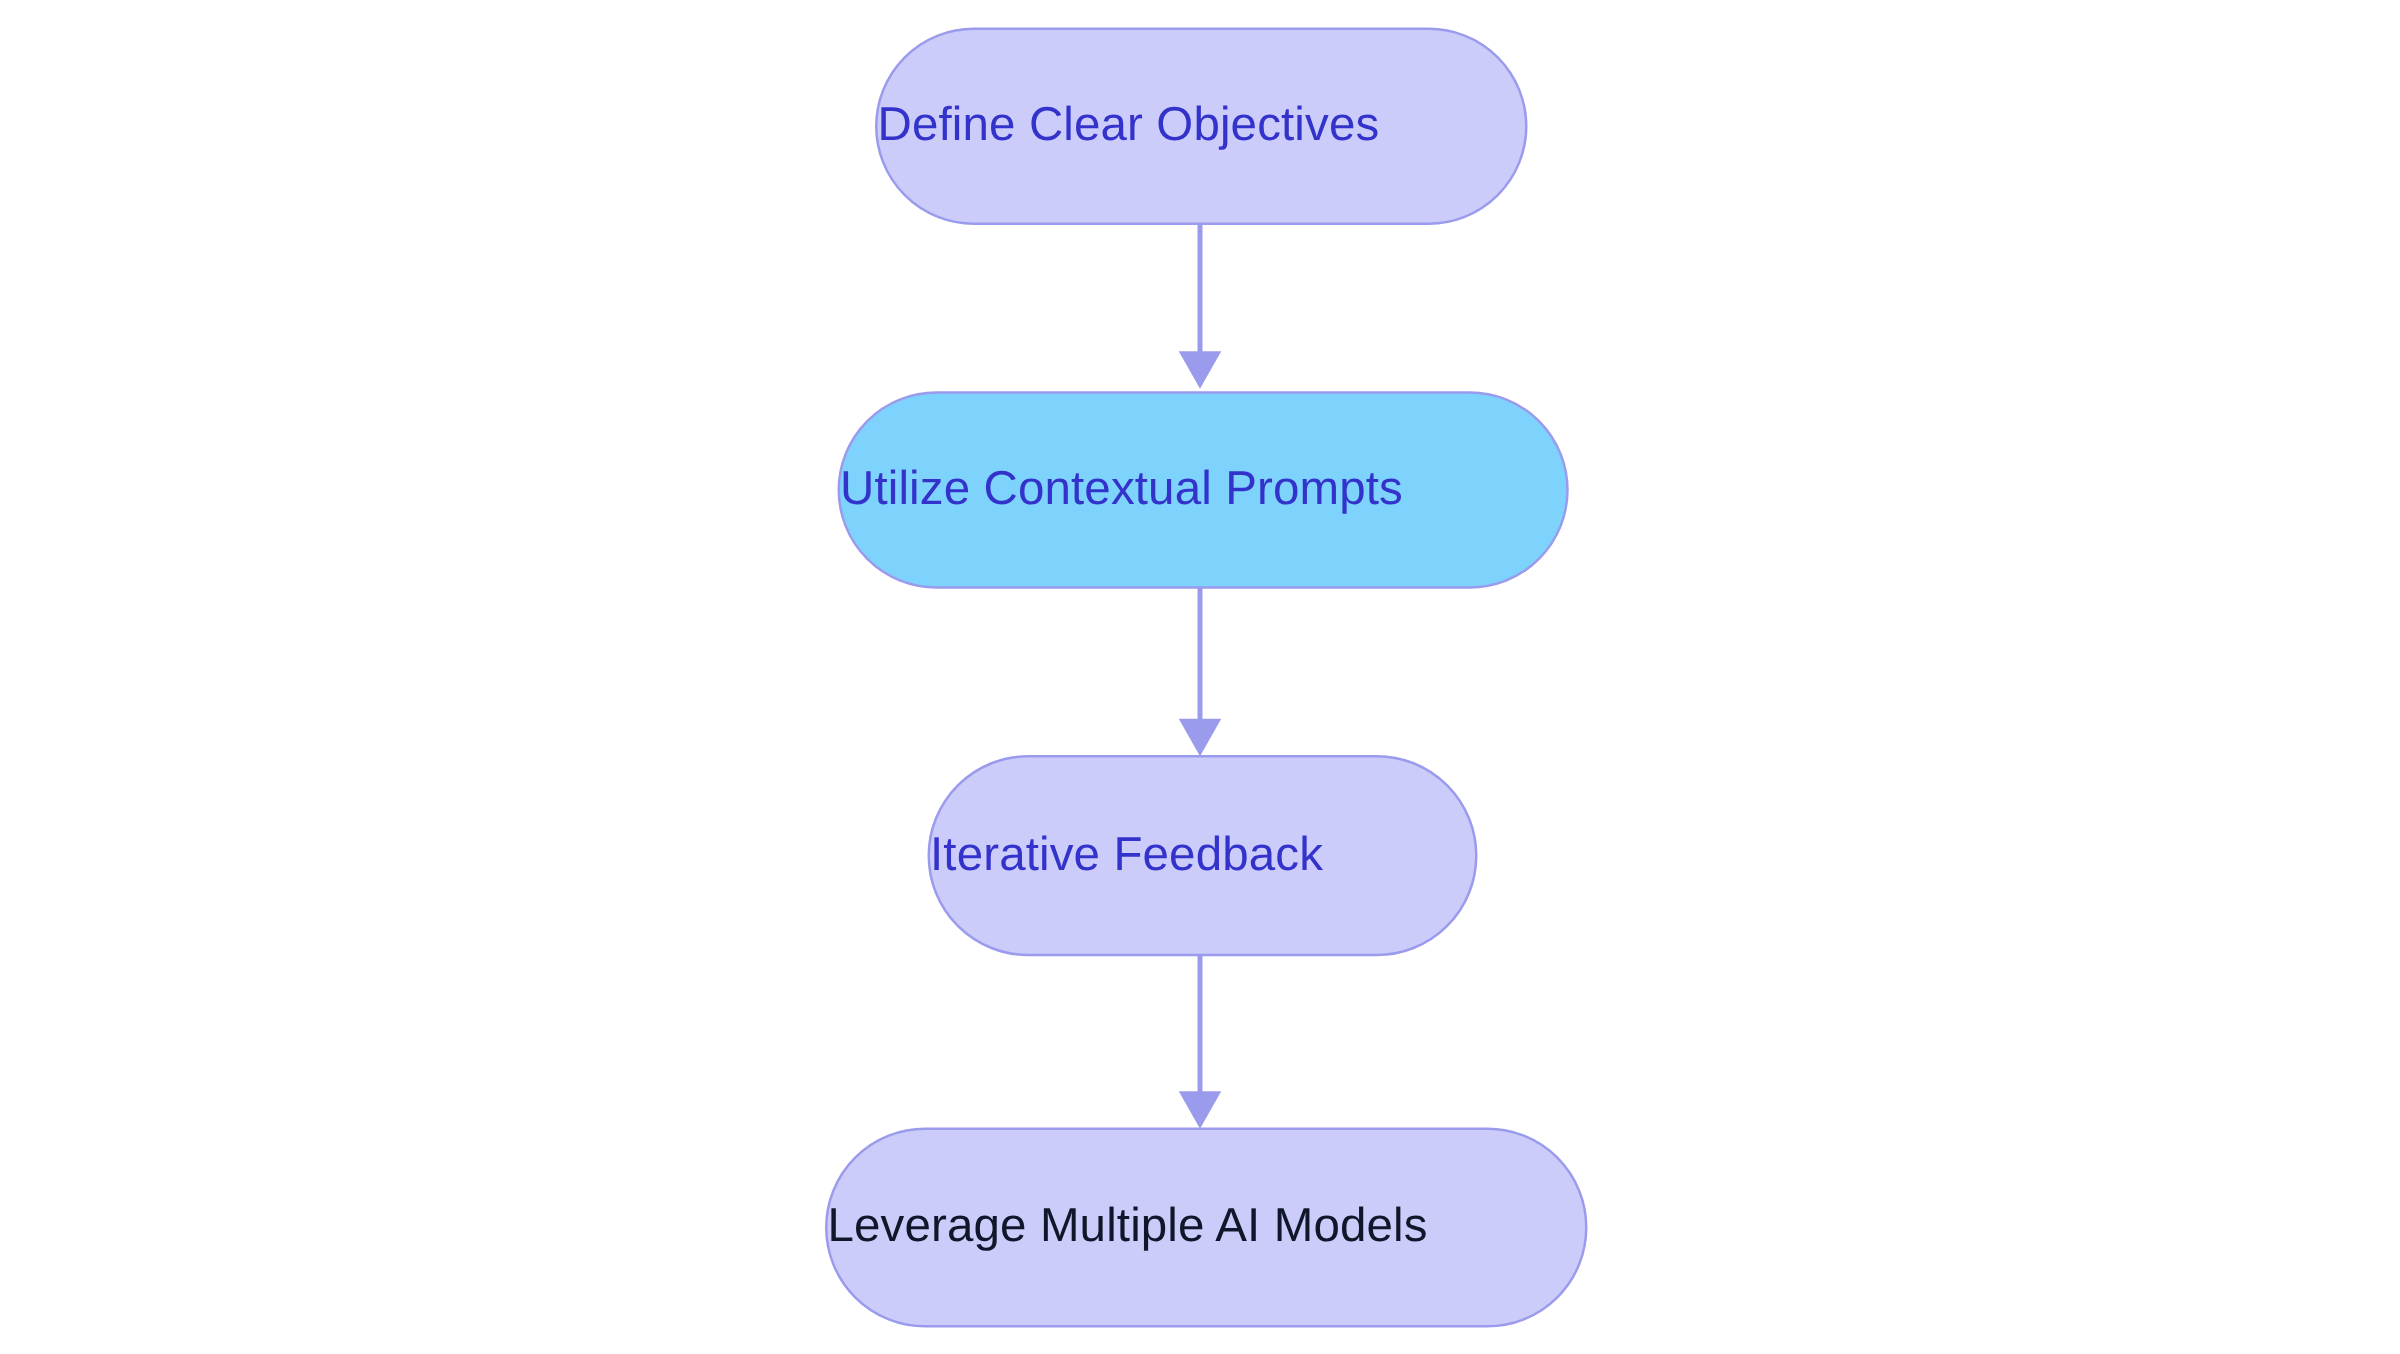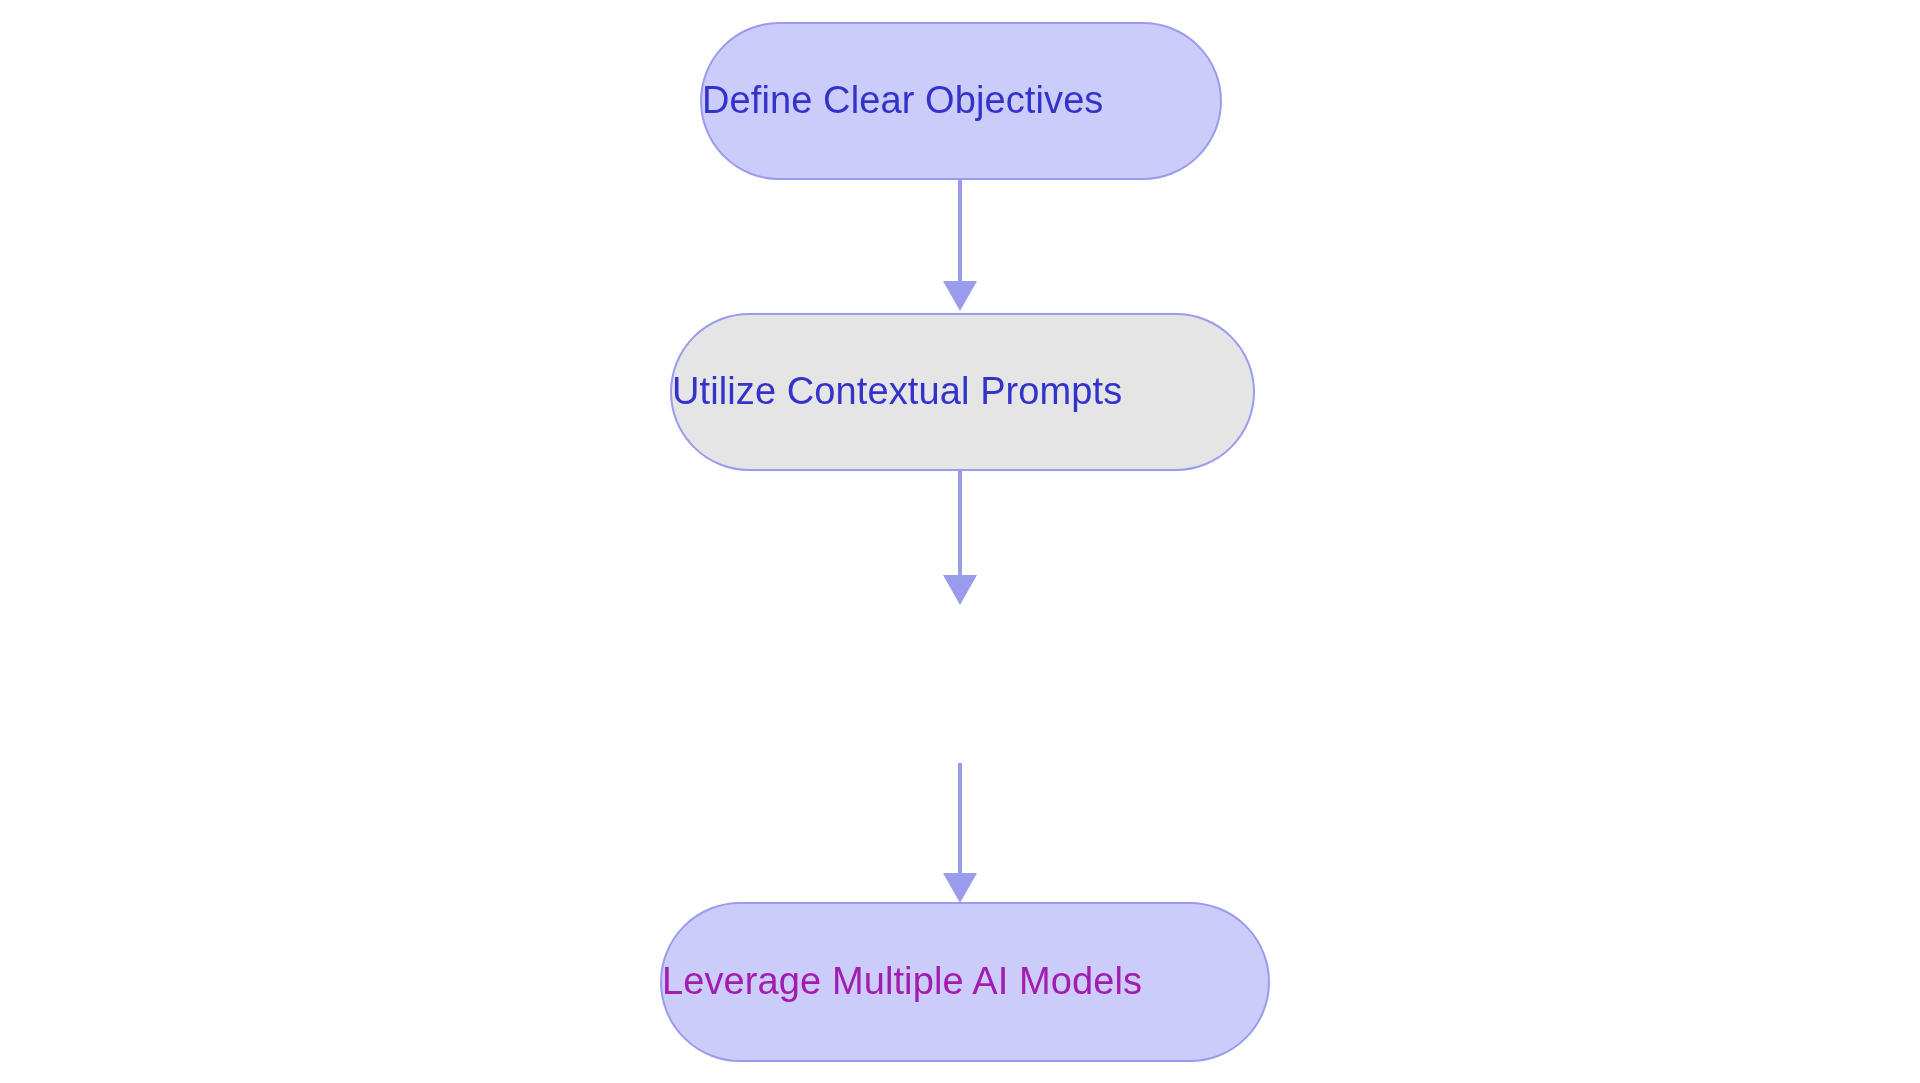--- a/index.html
+++ b/index.html
@@ -86,22 +86,25 @@
     <svg width="60" height="142" viewBox="0 0 60 142" xmlns="http://www.w3.org/2000/svg" aria-hidden="true">
       <line x1="30" y1="0" x2="30" y2="112" stroke="#9b9bee" stroke-width="4"></line>
       <polygon points="13,110 47,110 30,140" fill="#9b9bee"></polygon>
     </svg>
   </div>
 
   <div class="node" id="node-0" style="background: rgb(204, 204, 251); border-color: rgb(155, 155, 238);">
     <span class="node-label" style="color: rgb(51, 51, 204);">Define Clear Objectives</span>
   </div>
 
-  <div class="node" id="node-1" style="background: #e5e5e5; border-color: rgb(155, 155, 238);">
+  <div class="node" id="node-1" style="background: #7dd3fc; border-color: rgb(155, 155, 238);">
     <span class="node-label" style="color: rgb(51, 51, 204);">Utilize Contextual Prompts</span>
   </div>
 
+  <div class="node" id="node-2" style="background: rgb(204, 204, 251); border-color: rgb(155, 155, 238);">
+    <span class="node-label" style="color: rgb(51, 51, 204);">Iterative Feedback</span>
+  </div>
 
   <div class="node" id="node-3" style="background: rgb(204, 204, 251); border-color: rgb(155, 155, 238);">
-    <span class="node-label" style="color: #a21caf;">Leverage Multiple AI Models</span>
+    <span class="node-label" style="color: #0f172a;">Leverage Multiple AI Models</span>
   </div>
 
 </div>
 
 </body></html>

